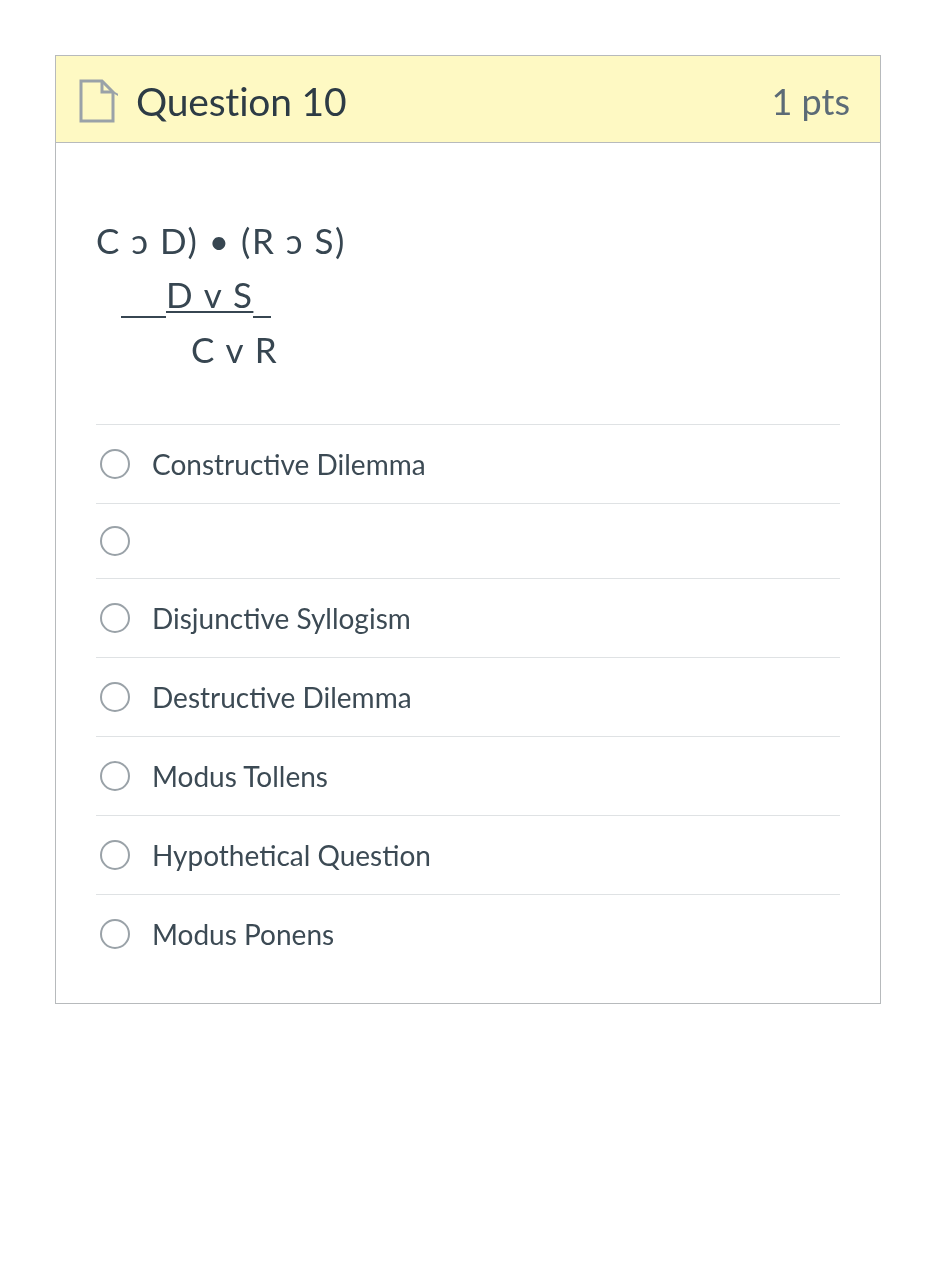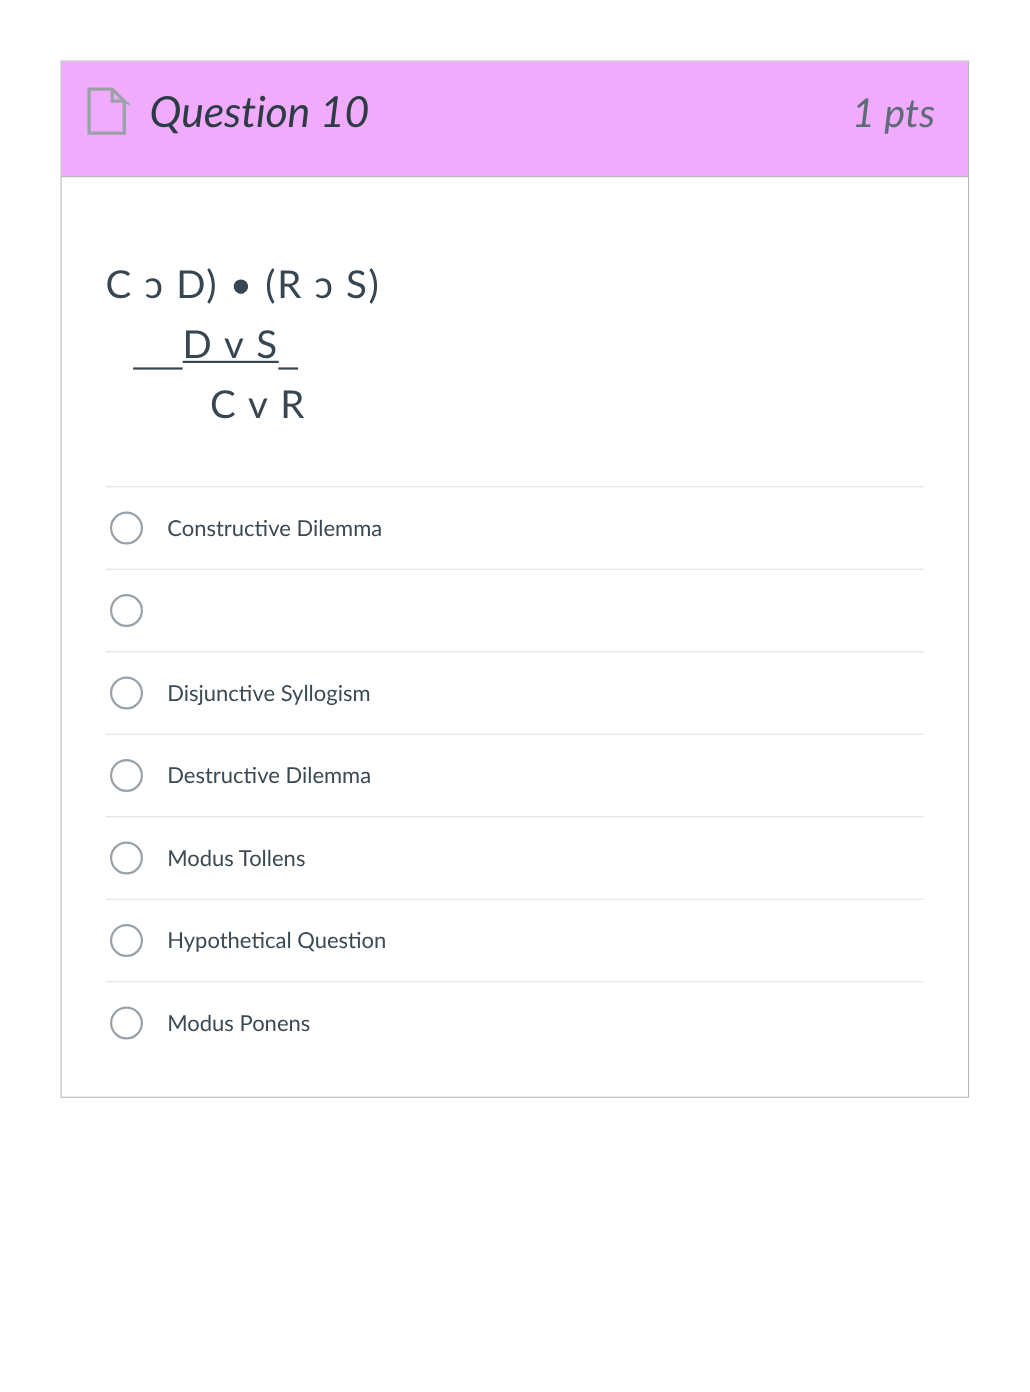--- a/index.html
+++ b/index.html
@@ -13,27 +13,26 @@
   }
   .wrap {
     box-sizing: border-box;
     padding: 55px 55px 0 55px;
   }
   .card {
     border: 1.5px solid #b7babc;
     background: #ffffff;
   }
   .card-header {
-    background: #f0abfc;
+    background: #fef9c3;
     border-bottom: 1.5px solid #b7babc;
     display: flex;
     align-items: center;
     justify-content: space-between;
-    padding: 22px 30px 36px 22px;
-    font-style: italic;
+    padding: 22px 30px 18px 22px;
   }
   .hdr-left {
     display: flex;
     align-items: center;
     gap: 18px;
   }
   .page-icon svg {
     display: block;
   }
   .q-title {
@@ -110,21 +109,21 @@
   }
   .radio {
     width: 26px;
     height: 26px;
     border: 2.5px solid #9aa2a8;
     border-radius: 50%;
     flex: 0 0 auto;
     background: #fff;
   }
   .opt-label {
-    font-size: 20px;
+    font-size: 28px;
     color: #3c4a54;
   }
 </style>
 </head>
 <body>
 
 <div class="wrap">
   <div class="card">
 
     <div class="card-header">

